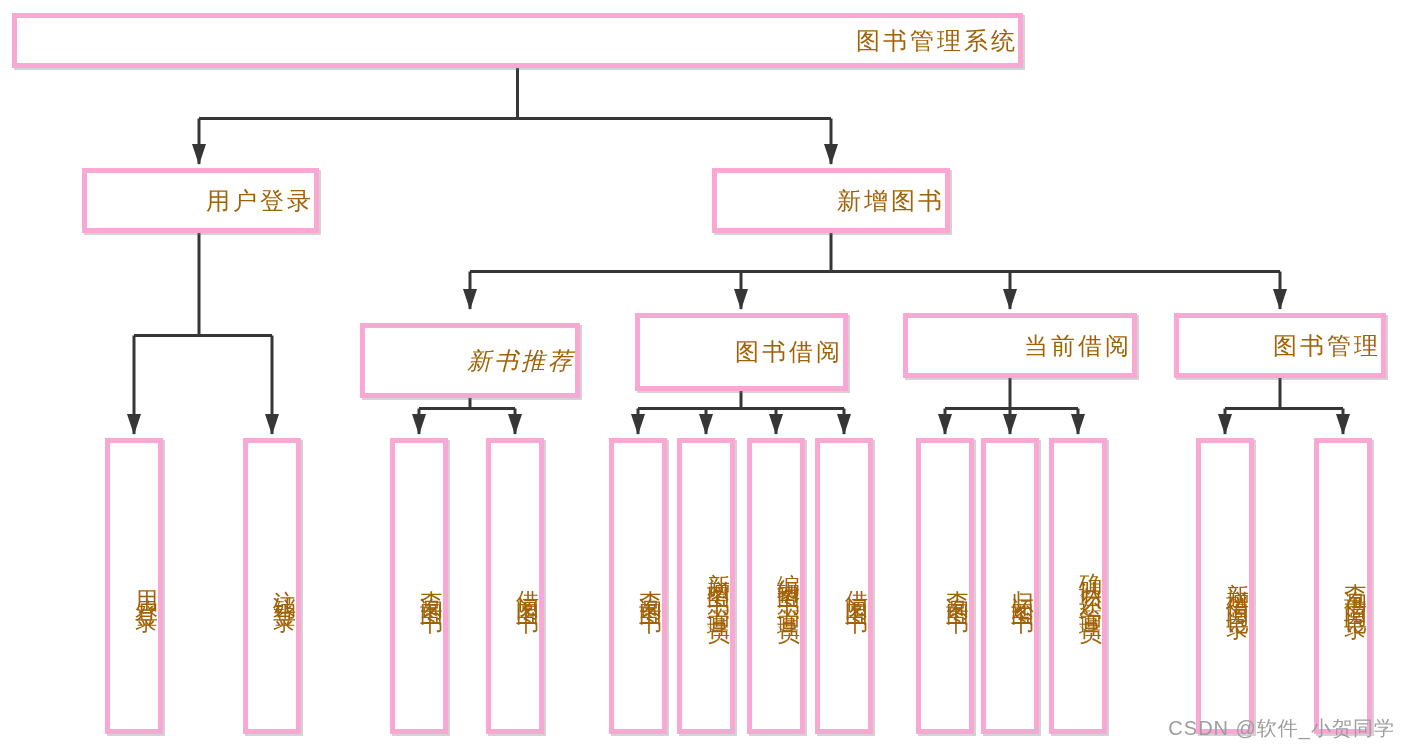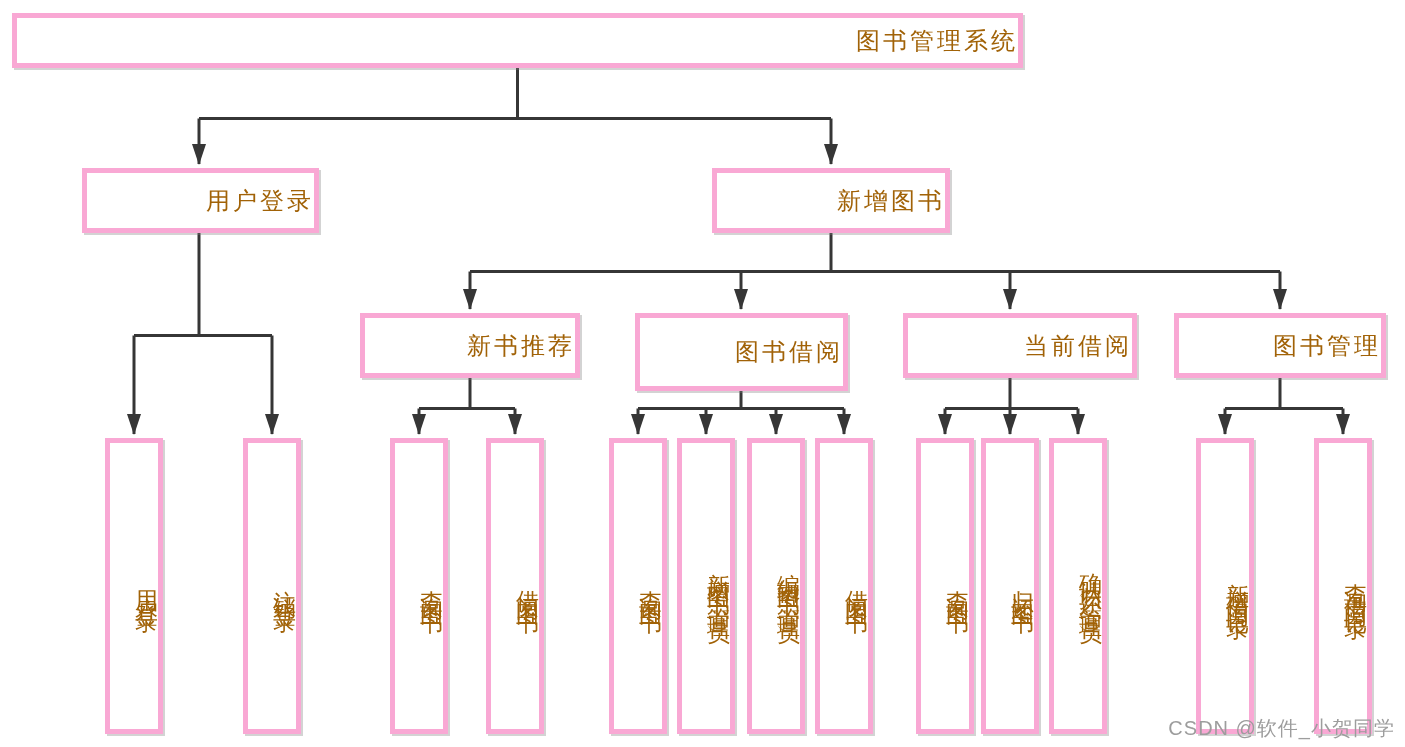--- a/index.html
+++ b/index.html
@@ -116,21 +116,21 @@
     <span>图书管理系统</span>
   </div>
 
   <div class="box hbox" style="left:82px; top:168px; width:237px; height:65px;">
     <span>用户登录</span>
   </div>
   <div class="box hbox" style="left:712px; top:168px; width:238px; height:65px;">
     <span>新增图书</span>
   </div>
 
-  <div class="box hbox" style="left:360px; top:313px; width:220px; height:65px;">
+  <div class="box hbox" style="left:360px; top:323px; width:220px; height:75px;font-style:italic;">
     <span>新书推荐</span>
   </div>
   <div class="box hbox" style="left:635px; top:313px; width:213px; height:78px;">
     <span>图书借阅</span>
   </div>
   <div class="box hbox" style="left:903px; top:313px; width:234px; height:65px;">
     <span>当前借阅</span>
   </div>
   <div class="box hbox" style="left:1174px; top:313px; width:212px; height:65px;">
     <span>图书管理</span>

